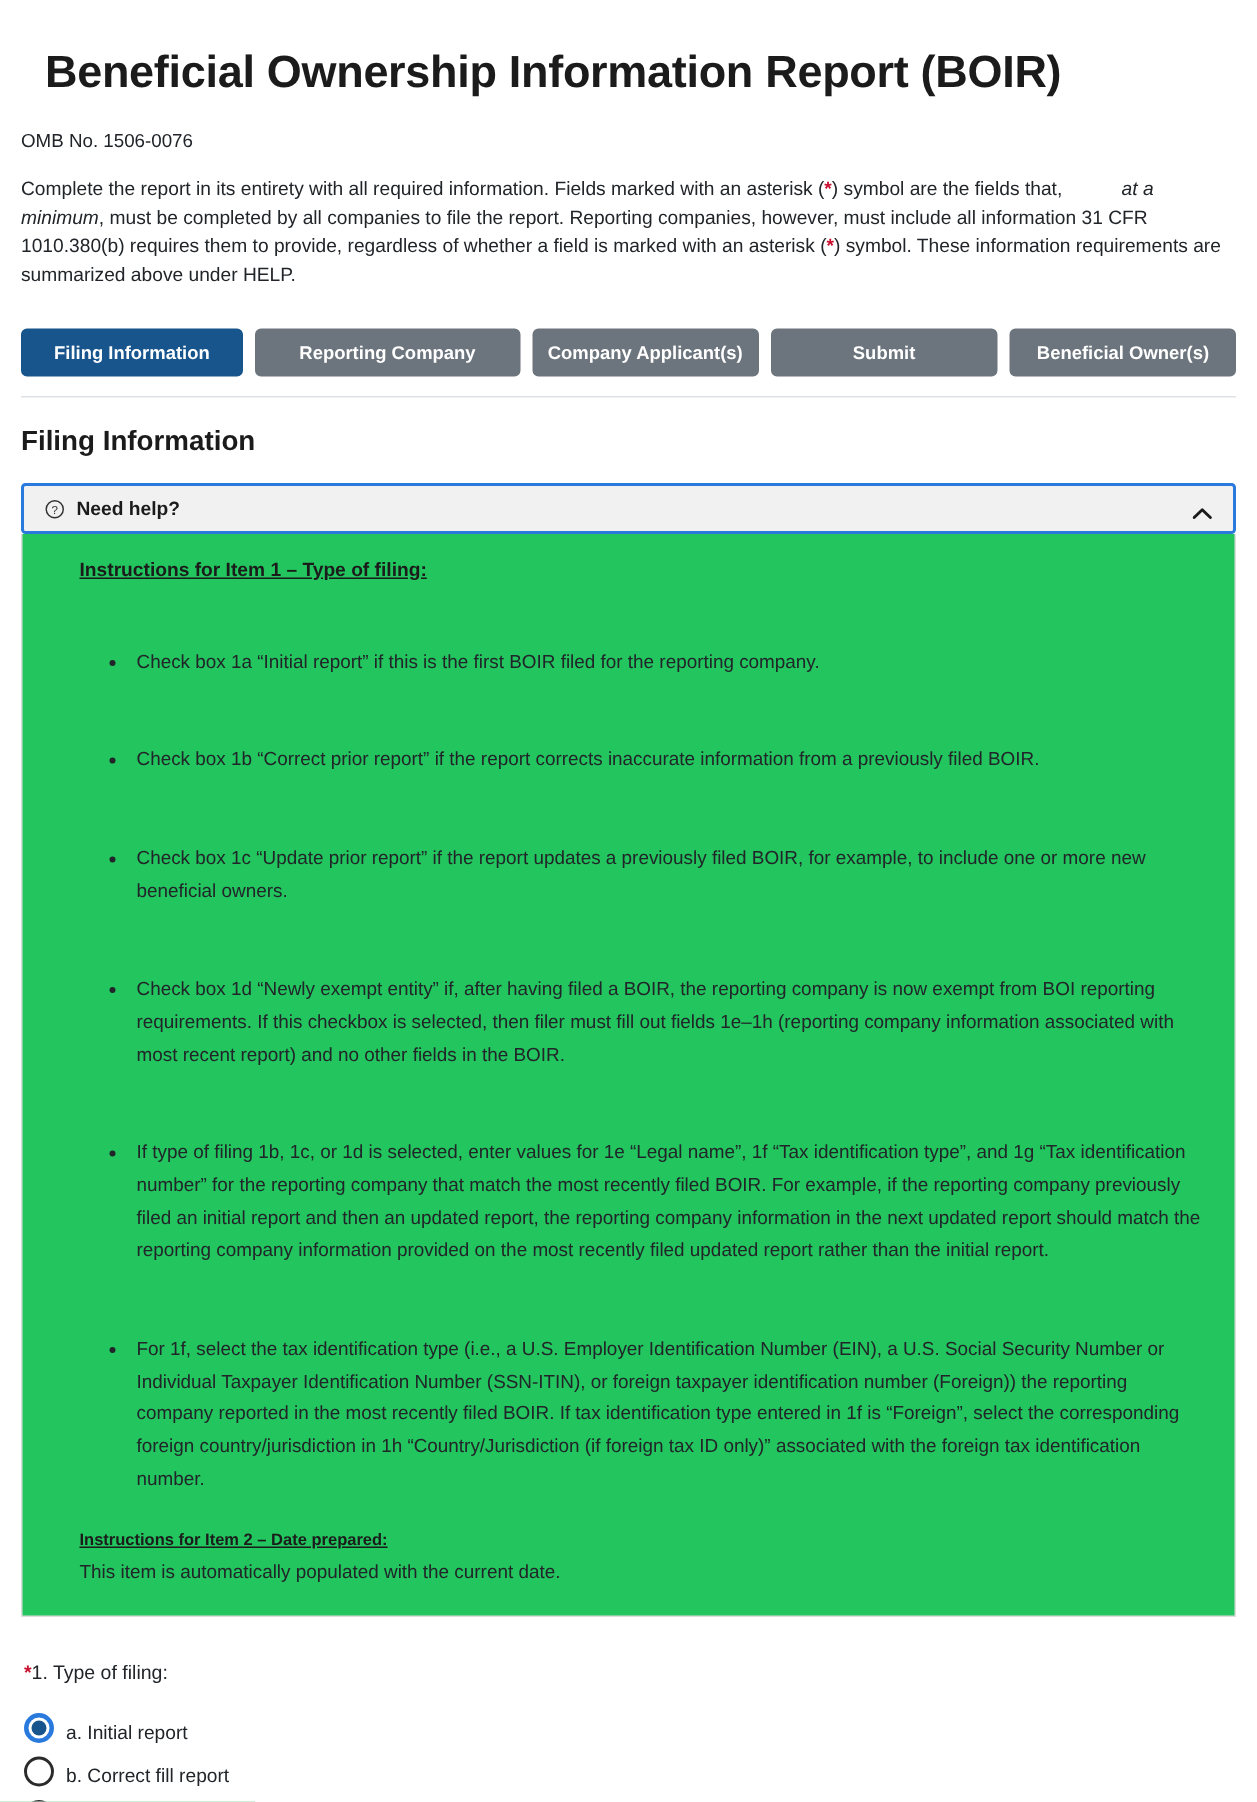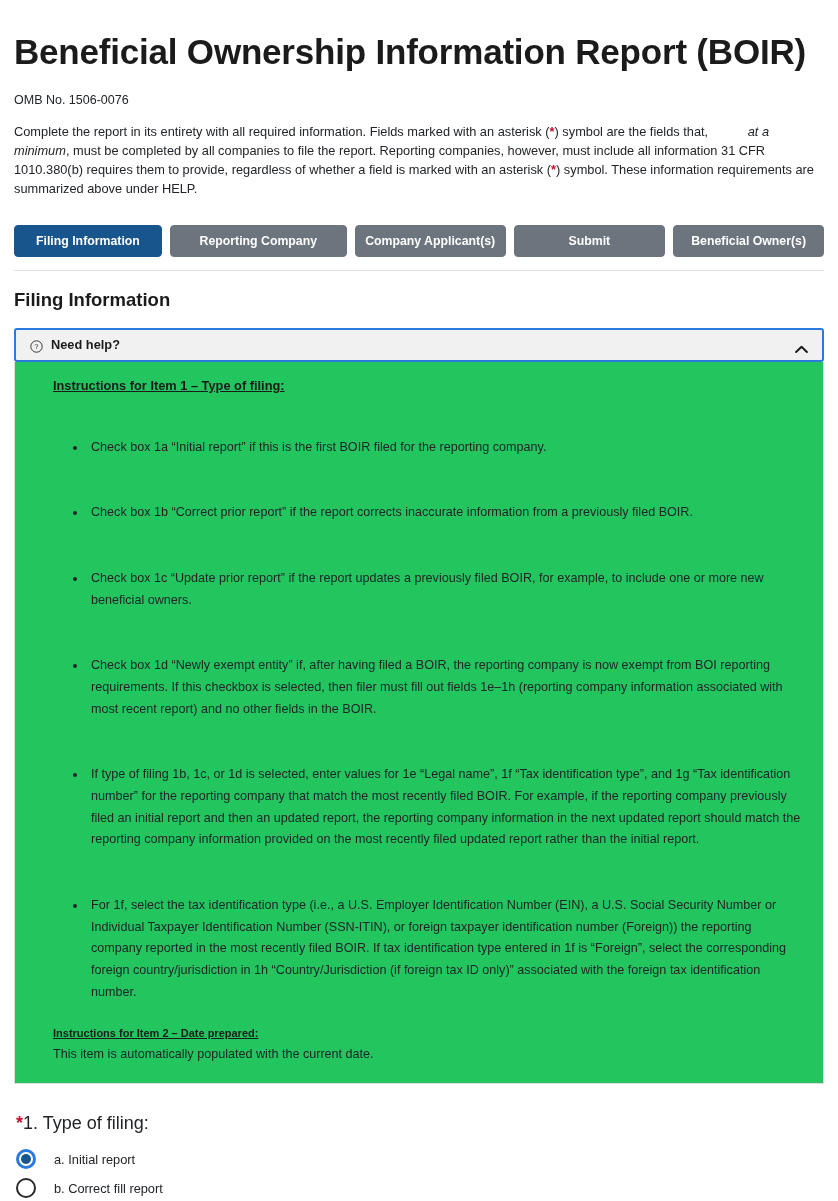--- a/index.html
+++ b/index.html
@@ -11,24 +11,24 @@
     width: 838px; height: 1201px;
     font-family: "Liberation Sans", sans-serif;
     color: #212529;
     overflow: hidden;
     position: relative;
   }
   .page { padding: 0 14px; }
 
   
   .doc-title {
-    font-size: 35px;
+    font-size: 30px;
     font-weight: bold;
     letter-spacing: -0.2px;
-    margin: 32px 0 0 0;
+    margin: 32px 0 0 16px;
     color: #1b1b1b;
   }
   .omb {
     font-size: 12.5px;
     margin: 21px 0 0 0;
     color: #212529;
   }
   .intro {
     font-size: 12.8px;
     line-height: 1.48;
@@ -142,29 +142,29 @@
   }
   .instr-p {
     font-size: 12.6px;
     line-height: 1.55;
     margin: 6px 0 0 16px;
     color: #212529;
   }
 
   
   .field-label {
-    font-size: 18px;
+    font-size: 13px;
     color: #212529;
     margin: 29px 0 0 2px;
   }
   .radio-group { margin-top: 11px; }
   .radio-row {
     display: flex;
-    align-items: center;
-    gap: 18px;
+    align-items: flex-end;
+    gap: 8px;
     height: 29px;
     cursor: pointer;
     margin-left: 2px;
   }
   .radio {
     width: 20px; height: 20px;
     border-radius: 50%;
     border: 2px solid #2b2b2b;
     background: #ffffff;
     flex: 0 0 auto;

